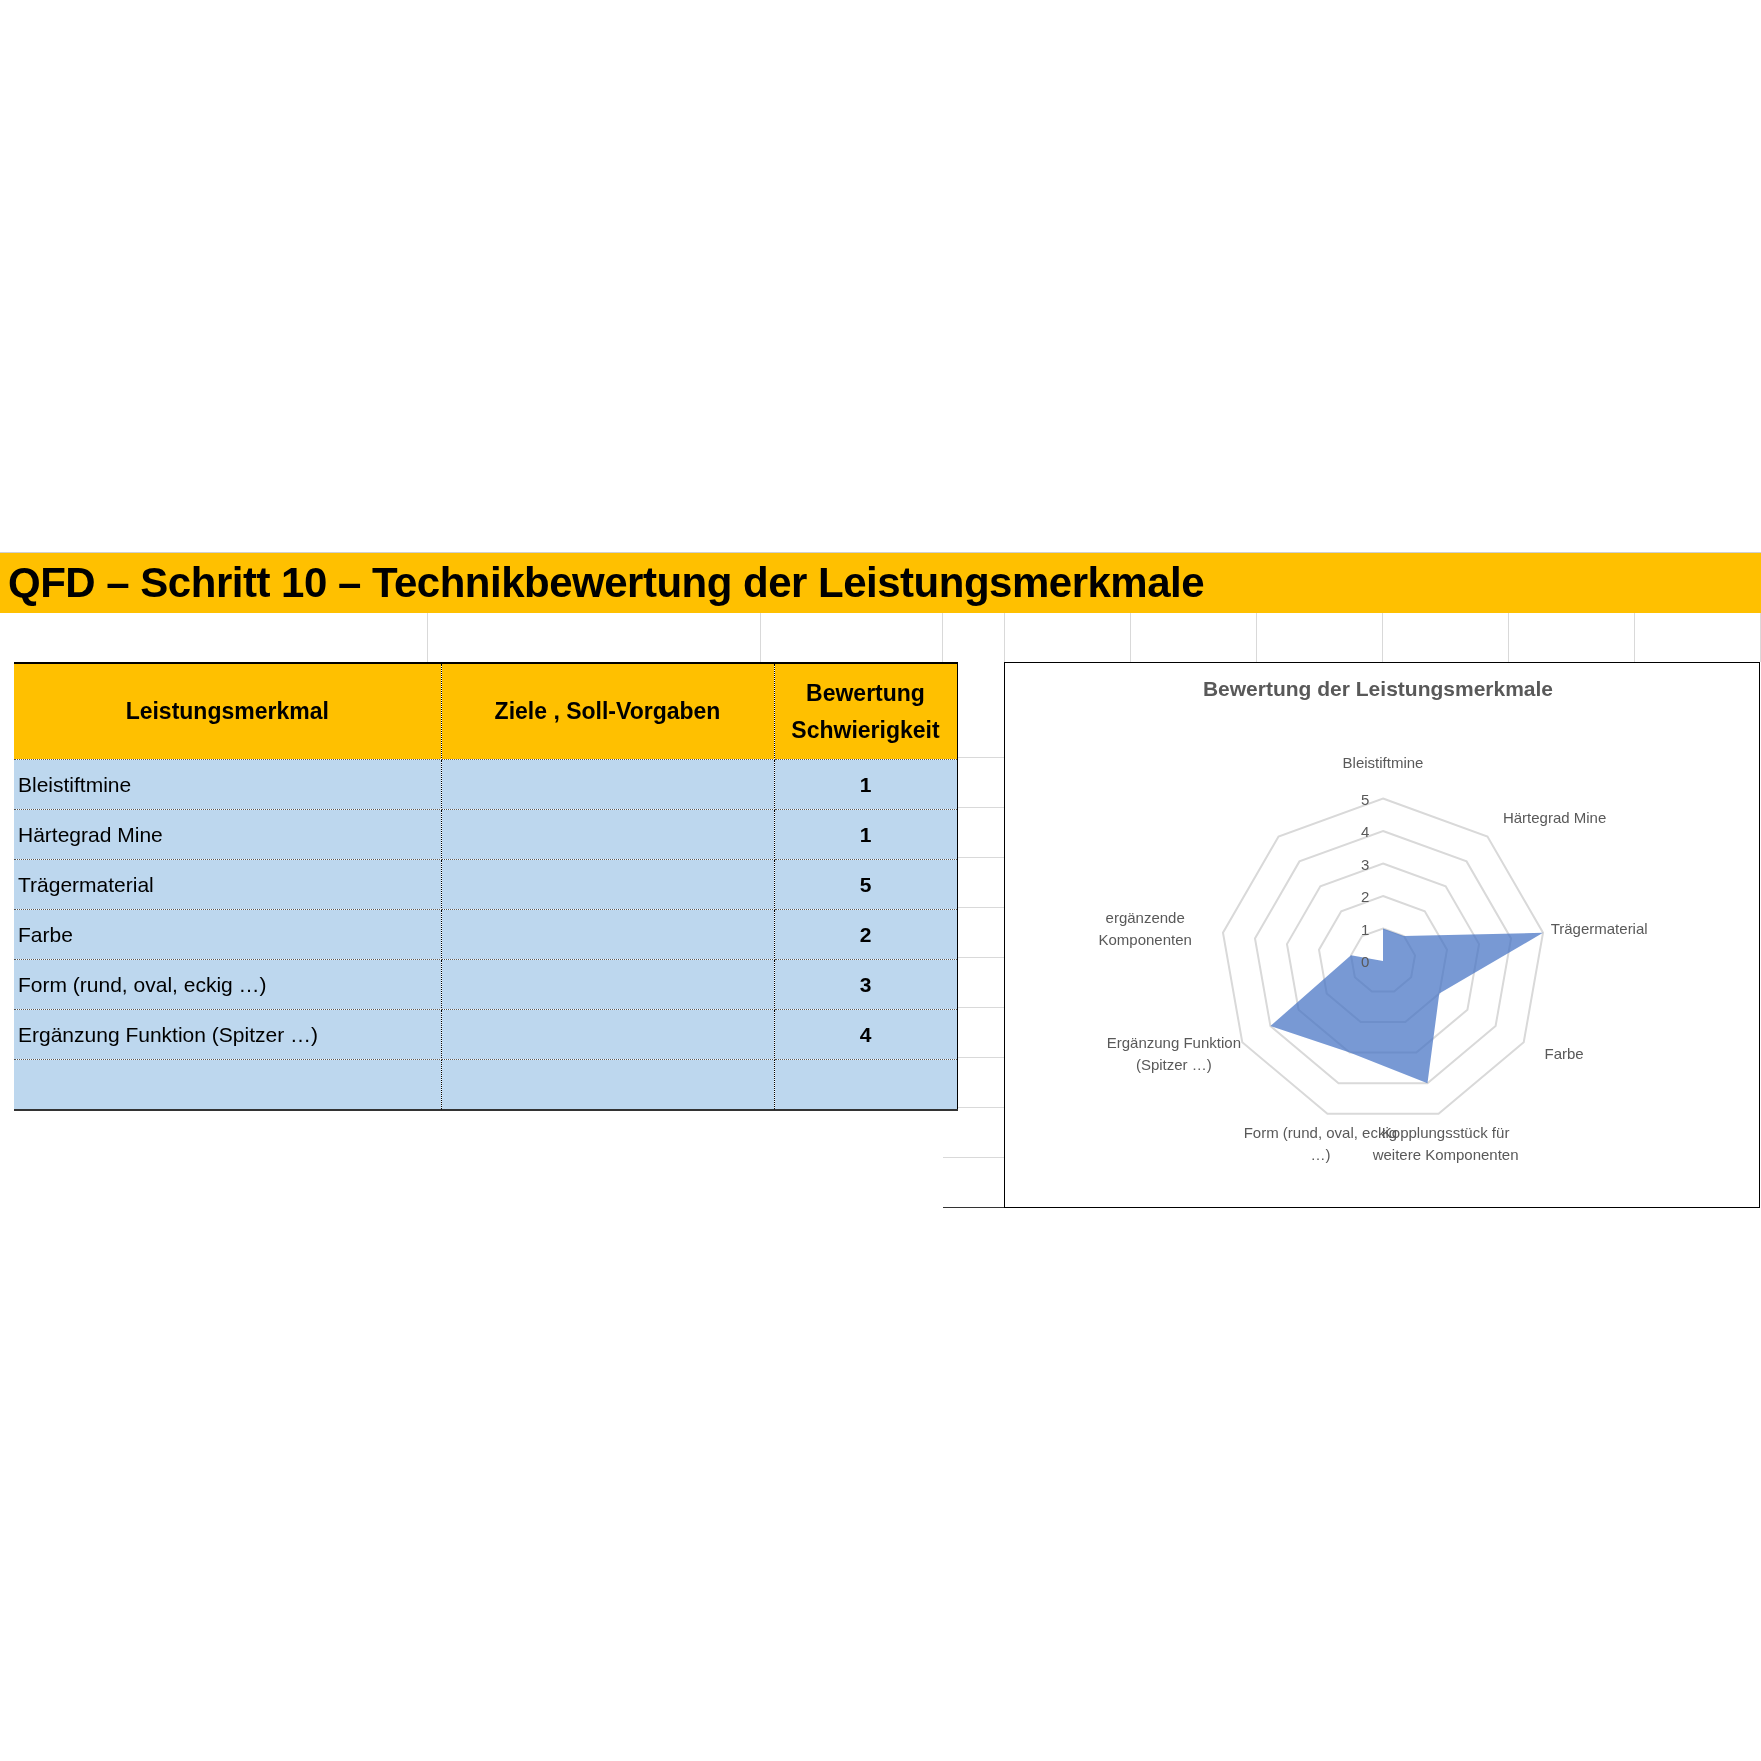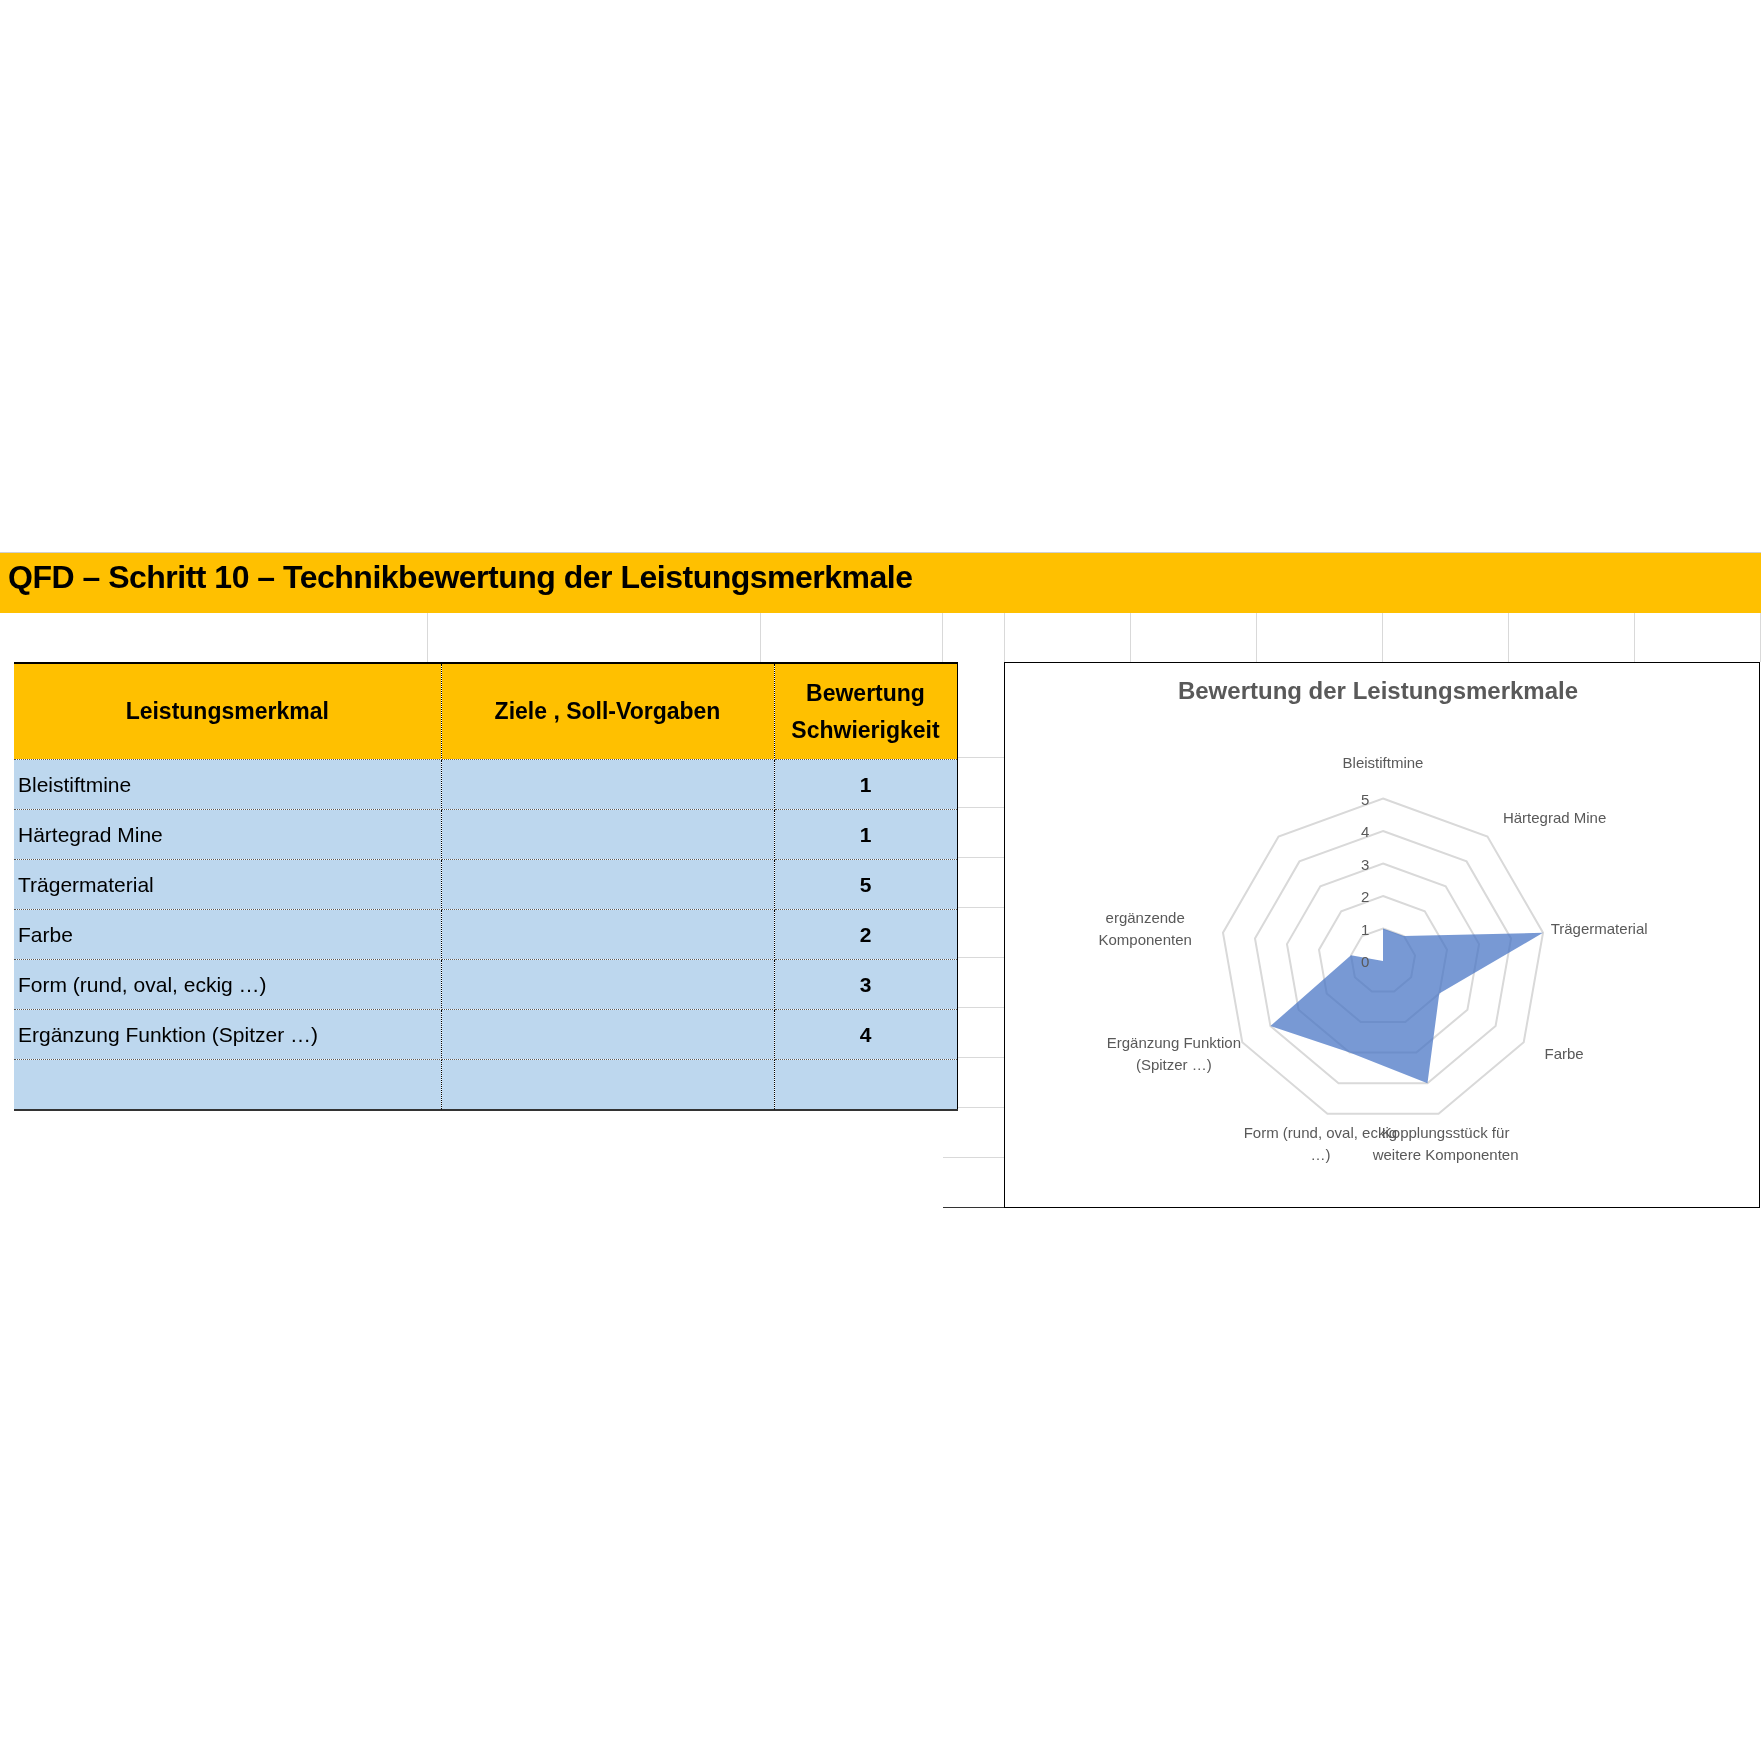--- a/index.html
+++ b/index.html
@@ -1,41 +1,41 @@
 <!DOCTYPE html>
 <html><head>
 <meta charset="utf-8">
 <style>
   html, body { margin:0; padding:0; background:#ffffff; }
   body { width:1761px; height:1761px; position:relative; overflow:hidden;
          font-family:"Liberation Sans", "DejaVu Sans", sans-serif; }
   .banner { position:absolute; left:0; top:552px; width:1761px; height:61px;
             background:#FFC000; border-top:1px solid #d0d0d0; box-sizing:border-box; }
-  .banner-title { position:absolute; left:8px; top:6px; font-size:32px; font-weight:bold;
+  .banner-title { position:absolute; left:8px; top:6px; font-size:42px; font-weight:bold;
                   color:#000; letter-spacing:-0.5px; white-space:nowrap; }
   .gridrow { position:absolute; left:0; top:613px; width:1761px; height:49px; }
   .gline { position:absolute; top:0; width:1px; background:#d9d9d9; }
   .hline { position:absolute; height:1px; background:#d9d9d9; }
 
   table.qfd { position:absolute; left:14px; top:662px; border-collapse:collapse;
               table-layout:fixed; width:943px; }
   table.qfd th, table.qfd td { border-right:1px dotted #000; border-bottom:1px dotted #555;
               padding:0; overflow:hidden; white-space:nowrap; }
   table.qfd tr > *:last-child { border-right:1px solid #000; }
   table.qfd thead th { background:#FFC000; height:95px; font-size:23px; font-weight:bold;
               text-align:center; vertical-align:middle; border-top:2px solid #000; line-height:1.6; }
   table.qfd tbody td { background:#BDD7EE; height:49px; font-size:21px; color:#000; }
   td.merkmal { padding-left:4px !important; text-align:left; }
   td.score { text-align:center; font-weight:bold; }
   table.qfd tbody tr:last-child td { border-bottom:2px solid #333; }
 
   .chart { position:absolute; left:1004px; top:662px; width:756px; height:546px;
            border:1.5px solid #000; box-sizing:border-box; background:#fff; }
   .chart-title { position:absolute; left:0; right:8px; top:14px; text-align:center;
-                 font-size:24px; font-weight:bold; color:#595959; }
+                 font-size:21px; font-weight:bold; color:#595959; }
   .chart svg { position:absolute; left:0; top:0; }
   .axis-label { font-size:15px; fill:#595959; }
   .tick-label { font-size:15px; fill:#595959; }
 </style>
 </head>
 <body>
 
 <div class="banner">
   <div class="banner-title">QFD – Schritt 10 – Technikbewertung der Leistungsmerkmale</div>
 </div>

